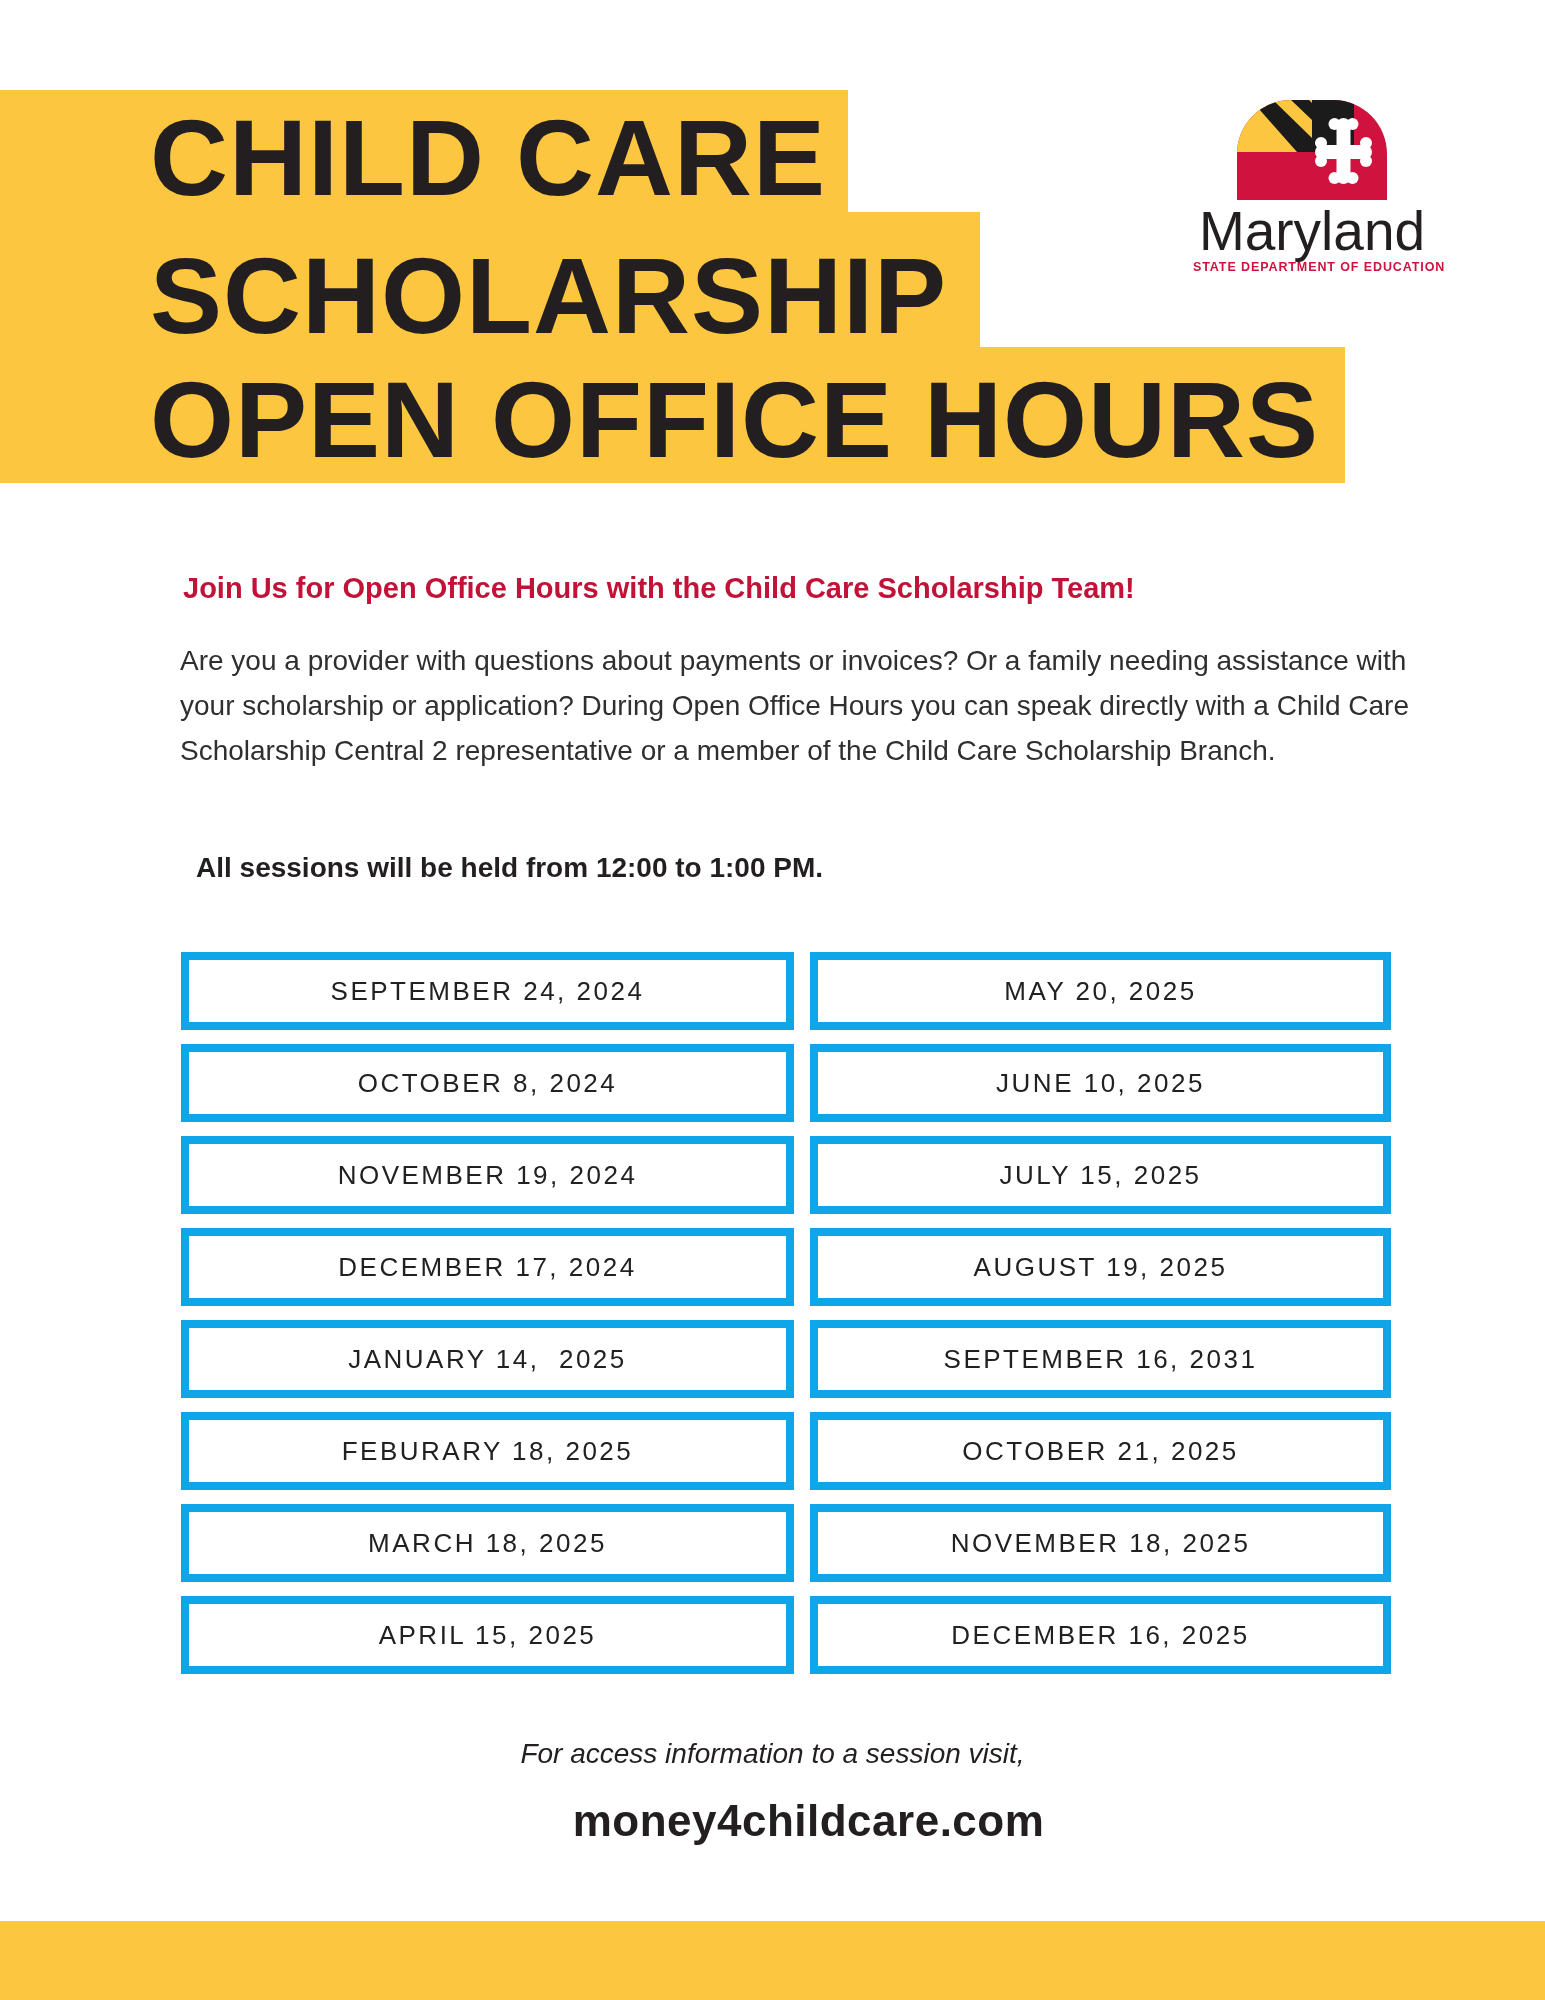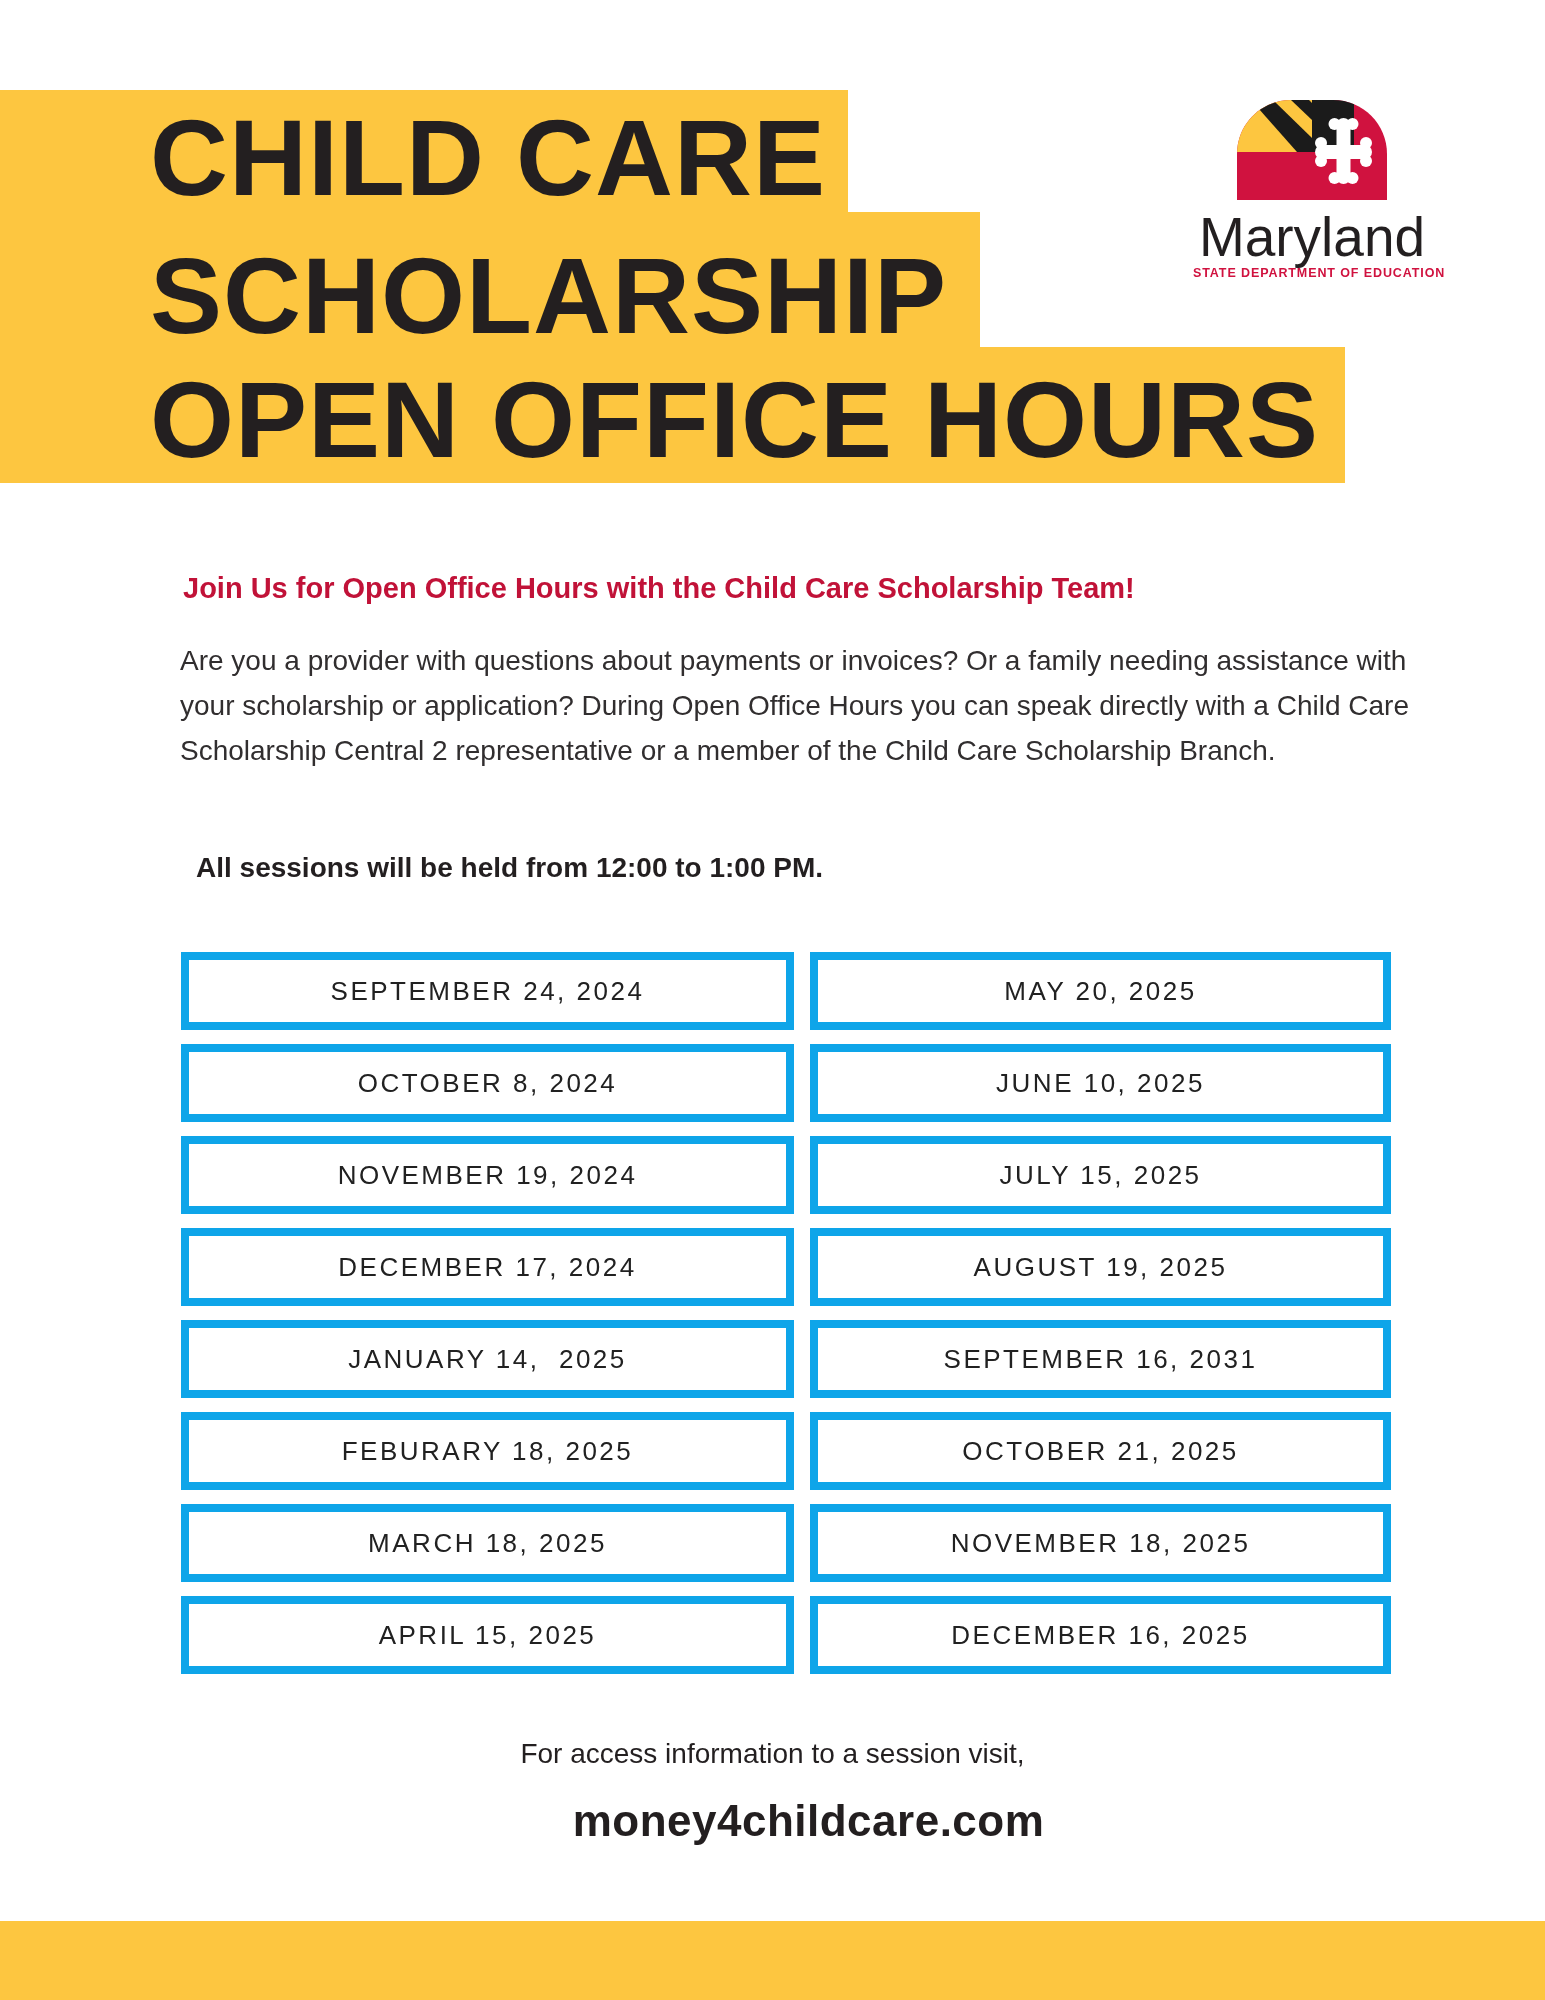--- a/index.html
+++ b/index.html
@@ -15,21 +15,21 @@
   .title-line{
     position:absolute;left:150px;font-size:108px;line-height:108px;
     font-weight:700;color:#231F20;letter-spacing:1px;white-space:nowrap;
   }
   .tl1{top:104px;} .tl2{top:242px;} .tl3{top:366px;}
   
   .logo{position:absolute;left:1193px;top:100px;width:238px;text-align:center;}
   .logo-flag{display:block;margin:0 auto;}
   .logo-name{
     font-size:55px;line-height:58px;font-weight:400;color:#231F20;
-    letter-spacing:0px;margin-top:8px;
+    letter-spacing:0px;margin-top:2px;
   }
   .logo-sub{
     font-size:12.5px;font-weight:700;color:#D0123F;letter-spacing:0.9px;
     white-space:nowrap;
   }
   
   .red-heading{
     position:absolute;left:183px;top:572px;font-size:29px;font-weight:700;
     color:#C11238;white-space:nowrap;
   }
@@ -47,21 +47,21 @@
     grid-auto-rows:78px;column-gap:16px;row-gap:14px;
   }
   .cell{
     border:8px solid #0ea5e9;background:#ffffff;
     display:flex;align-items:center;justify-content:center;
     font-size:26px;letter-spacing:2.5px;color:#212121;white-space:pre;
   }
   
   .footer-line{
     position:absolute;left:0;top:1738px;width:100%;text-align:center;
-    font-size:28px;color:#231F20;
+    font-size:28px;color:#231F20;font-style:italic;
   }
   .footer-site{
     position:absolute;left:0;top:1796px;width:100%;text-align:center;
     font-size:44px;font-weight:700;color:#231F20;letter-spacing:0.5px;padding-left:36px;
   }
   .bottom-bar{position:absolute;left:0;top:1921px;width:100%;height:79px;background:#FDC640;}
 </style>
 </head>
 <body>
 

